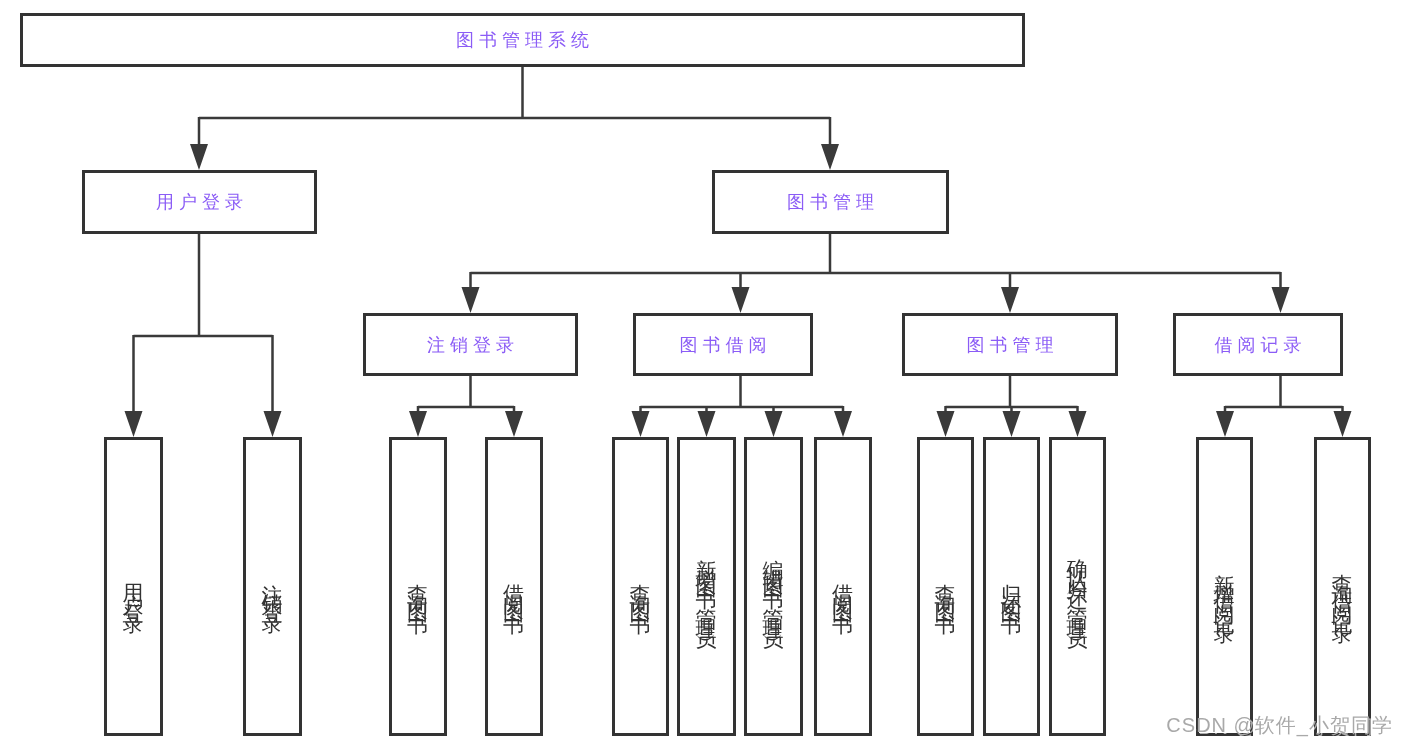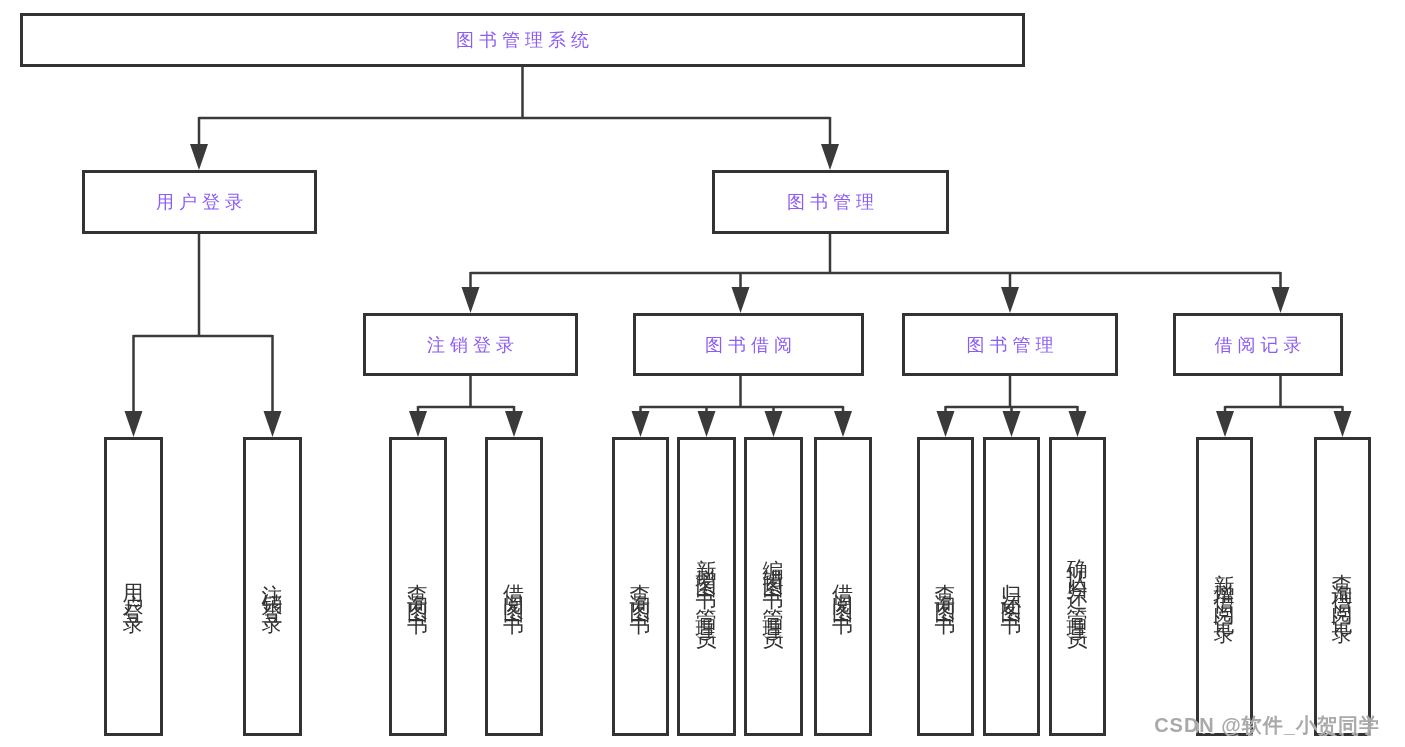--- a/index.html
+++ b/index.html
@@ -30,28 +30,27 @@
   .box.v .lbl{
     writing-mode:vertical-rl;
     text-orientation:mixed;
     font-size:21px;
     letter-spacing:10px;
     line-height:1;
     color:#333333;
   }
   .watermark{
     position:absolute;
-    top:712px;right:25px;
+    top:712px;right:12px;
     z-index:3;
     font-size:20px;
     letter-spacing:1px;
     color:#a9a9a9;
     text-shadow:2px 2px 0 rgba(255,255,255,0.6);
     white-space:nowrap;
-    font-weight:bold;
   }
 </style>
 </head>
 <body>
 
 <div class="canvas">
 
   <svg class="connectors" width="1405" height="747" viewBox="0 0 1405 747">
     <path fill="none" stroke="#3a3a3a" stroke-width="2.5" d="
       M522.5 67 V118
@@ -104,21 +103,21 @@
   <div class="box h" style="left:82px;top:170px;width:235px;height:64px">
     <span class="lbl">用户登录</span>
   </div>
   <div class="box h" style="left:712px;top:170px;width:237px;height:64px">
     <span class="lbl">图书管理</span>
   </div>
 
   <div class="box h" style="left:363px;top:313px;width:215px;height:63px">
     <span class="lbl">注销登录</span>
   </div>
-  <div class="box h" style="left:633px;top:313px;width:231px;height:63px">
+  <div class="box h" style="left:633px;top:313px;width:180px;height:63px">
     <span class="lbl">图书借阅</span>
   </div>
   <div class="box h" style="left:902px;top:313px;width:216px;height:63px">
     <span class="lbl">图书管理</span>
   </div>
   <div class="box h" style="left:1173px;top:313px;width:170px;height:63px">
     <span class="lbl">借阅记录</span>
   </div>
 
   <div class="box v" style="left:104px;top:437px;width:59px;height:299px">

